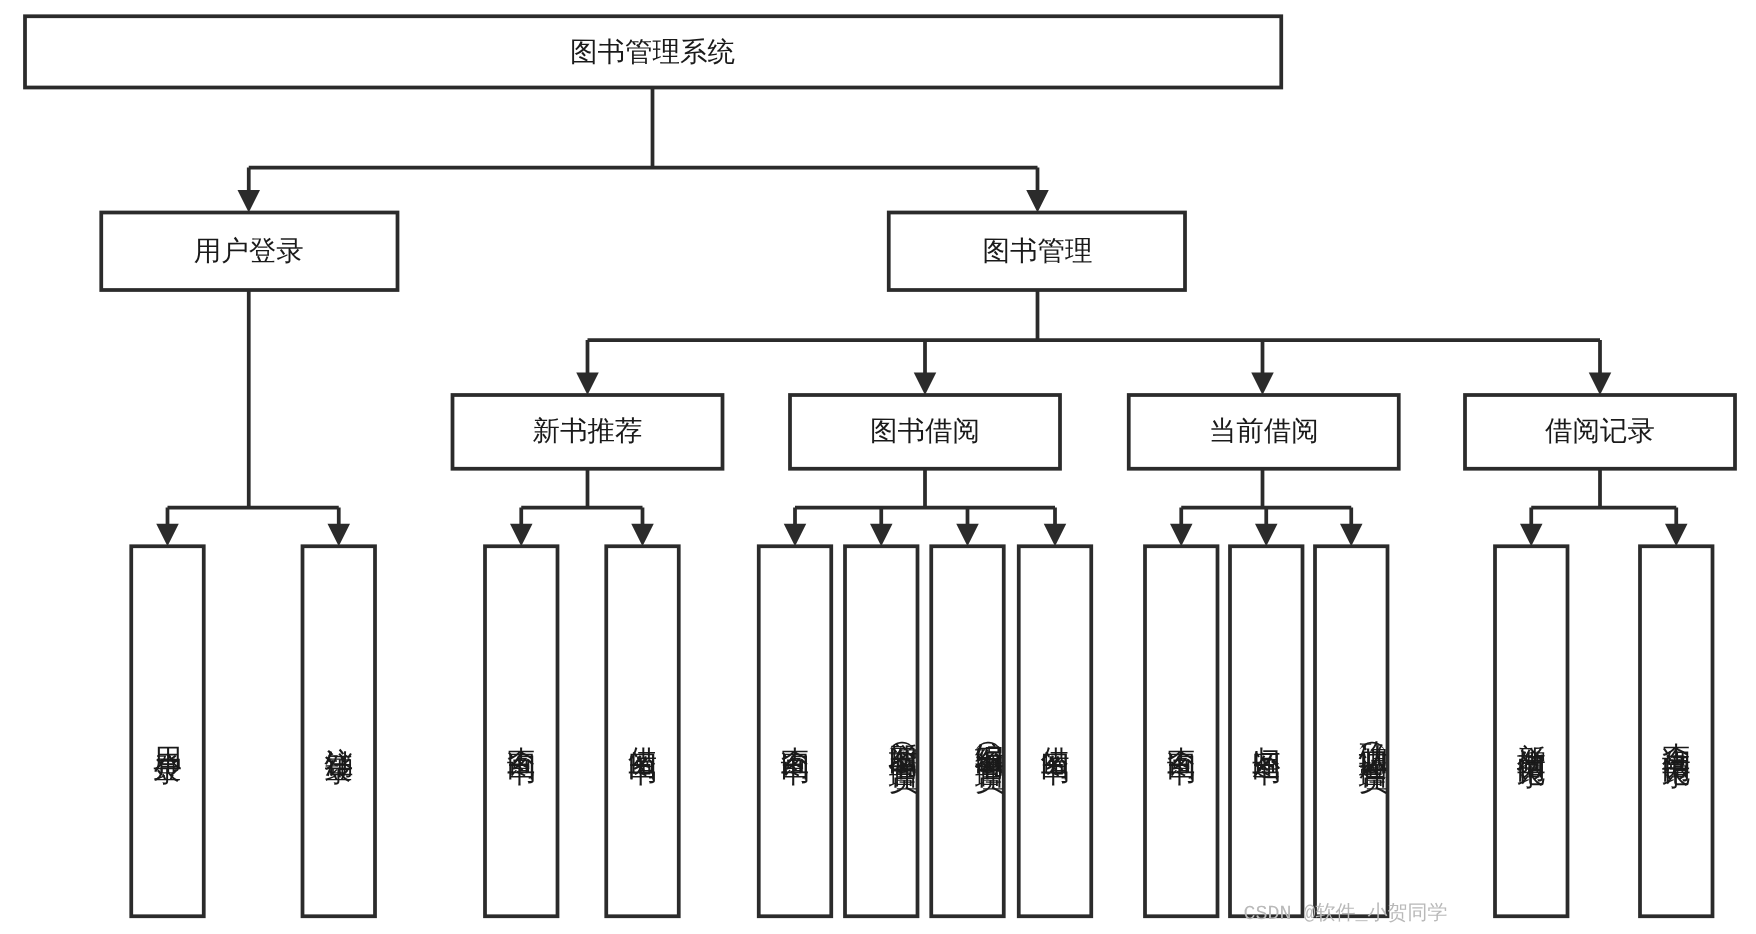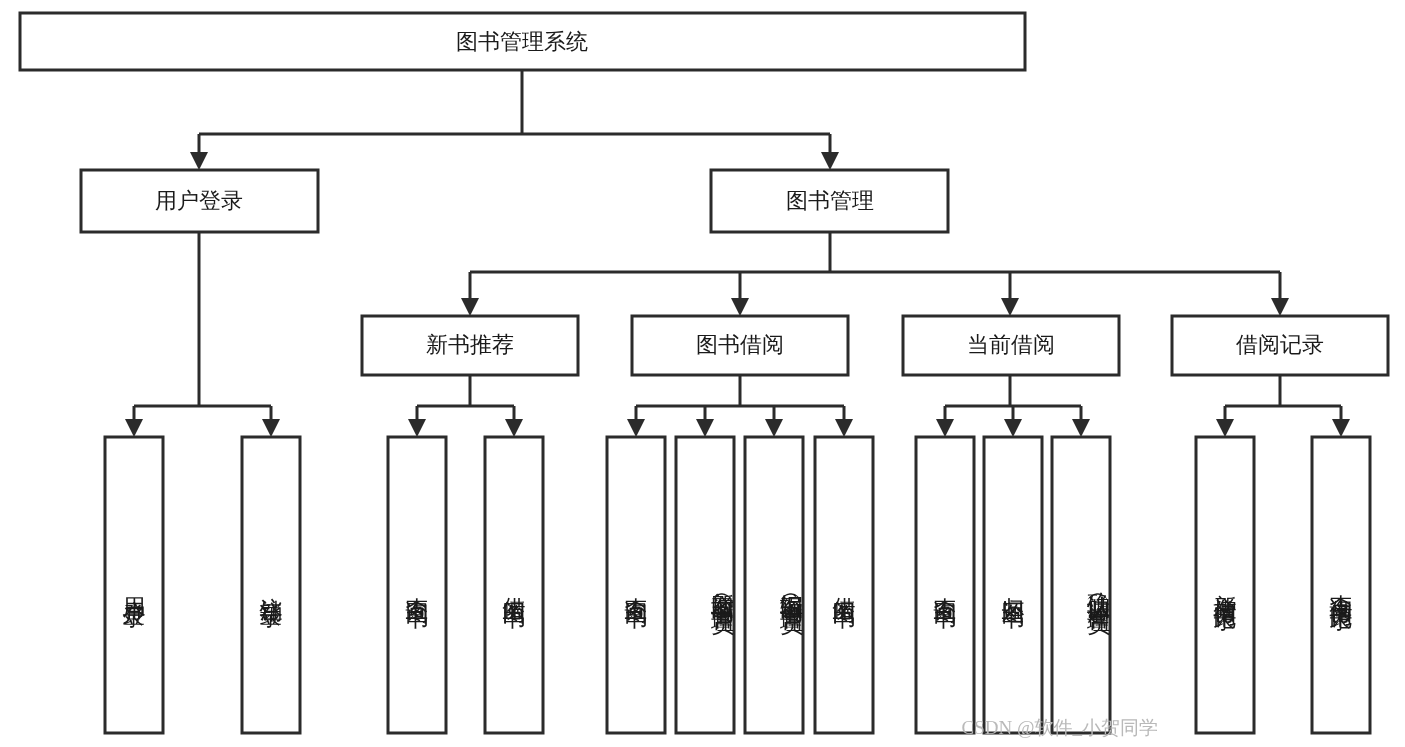--- a/index.html
+++ b/index.html
@@ -44,22 +44,22 @@
     font-family: "Liberation Sans", "DejaVu Sans", sans-serif;
     font-size: 22px;
     fill: #1a1a1a;
     text-anchor: middle;
     dominant-baseline: middle;
   }
   .watermark {
     position: absolute;
     right: 8px;
     bottom: 6px;
-    font-family: Liberation Serif, serif;
-    font-size: 19px;
+    font-family: Liberation Mono, monospace;
+    font-size: 16px;
     color: #b9b9b9;
     white-space: nowrap;
     pointer-events: none;
     text-align: center;
   }
 </style>
 </head>
 <body>
 
 <div id="diagram-root">

